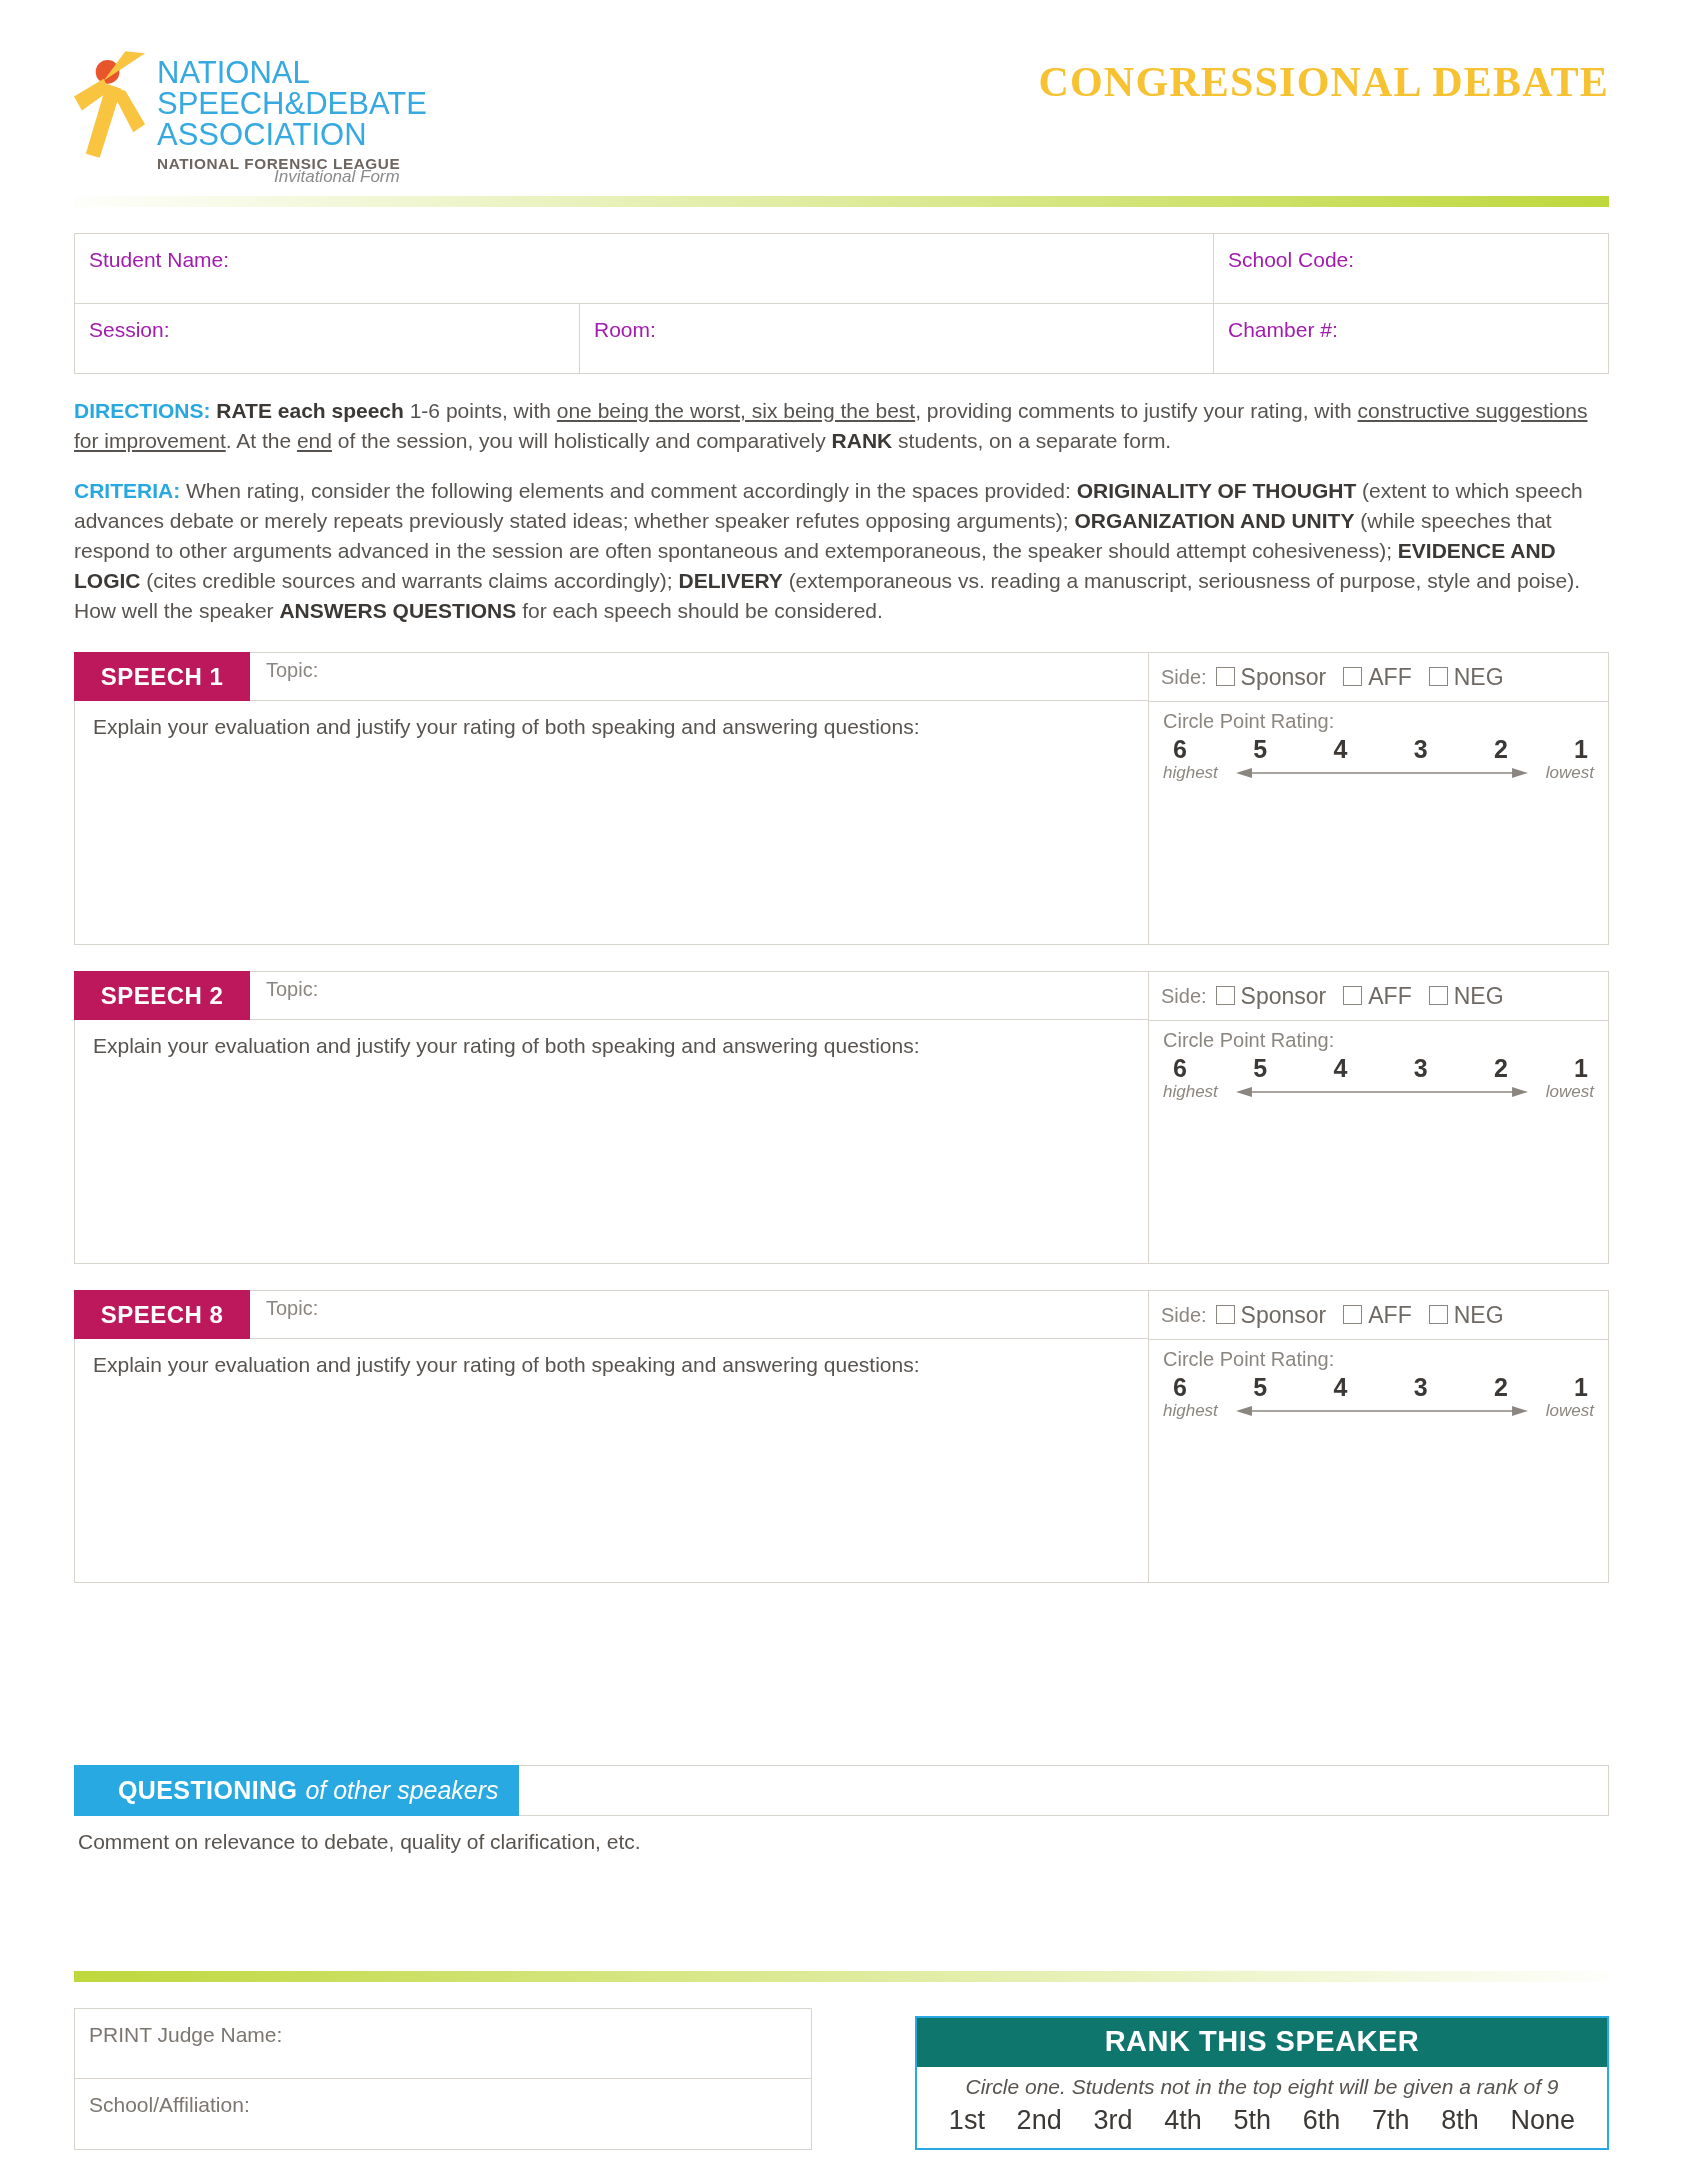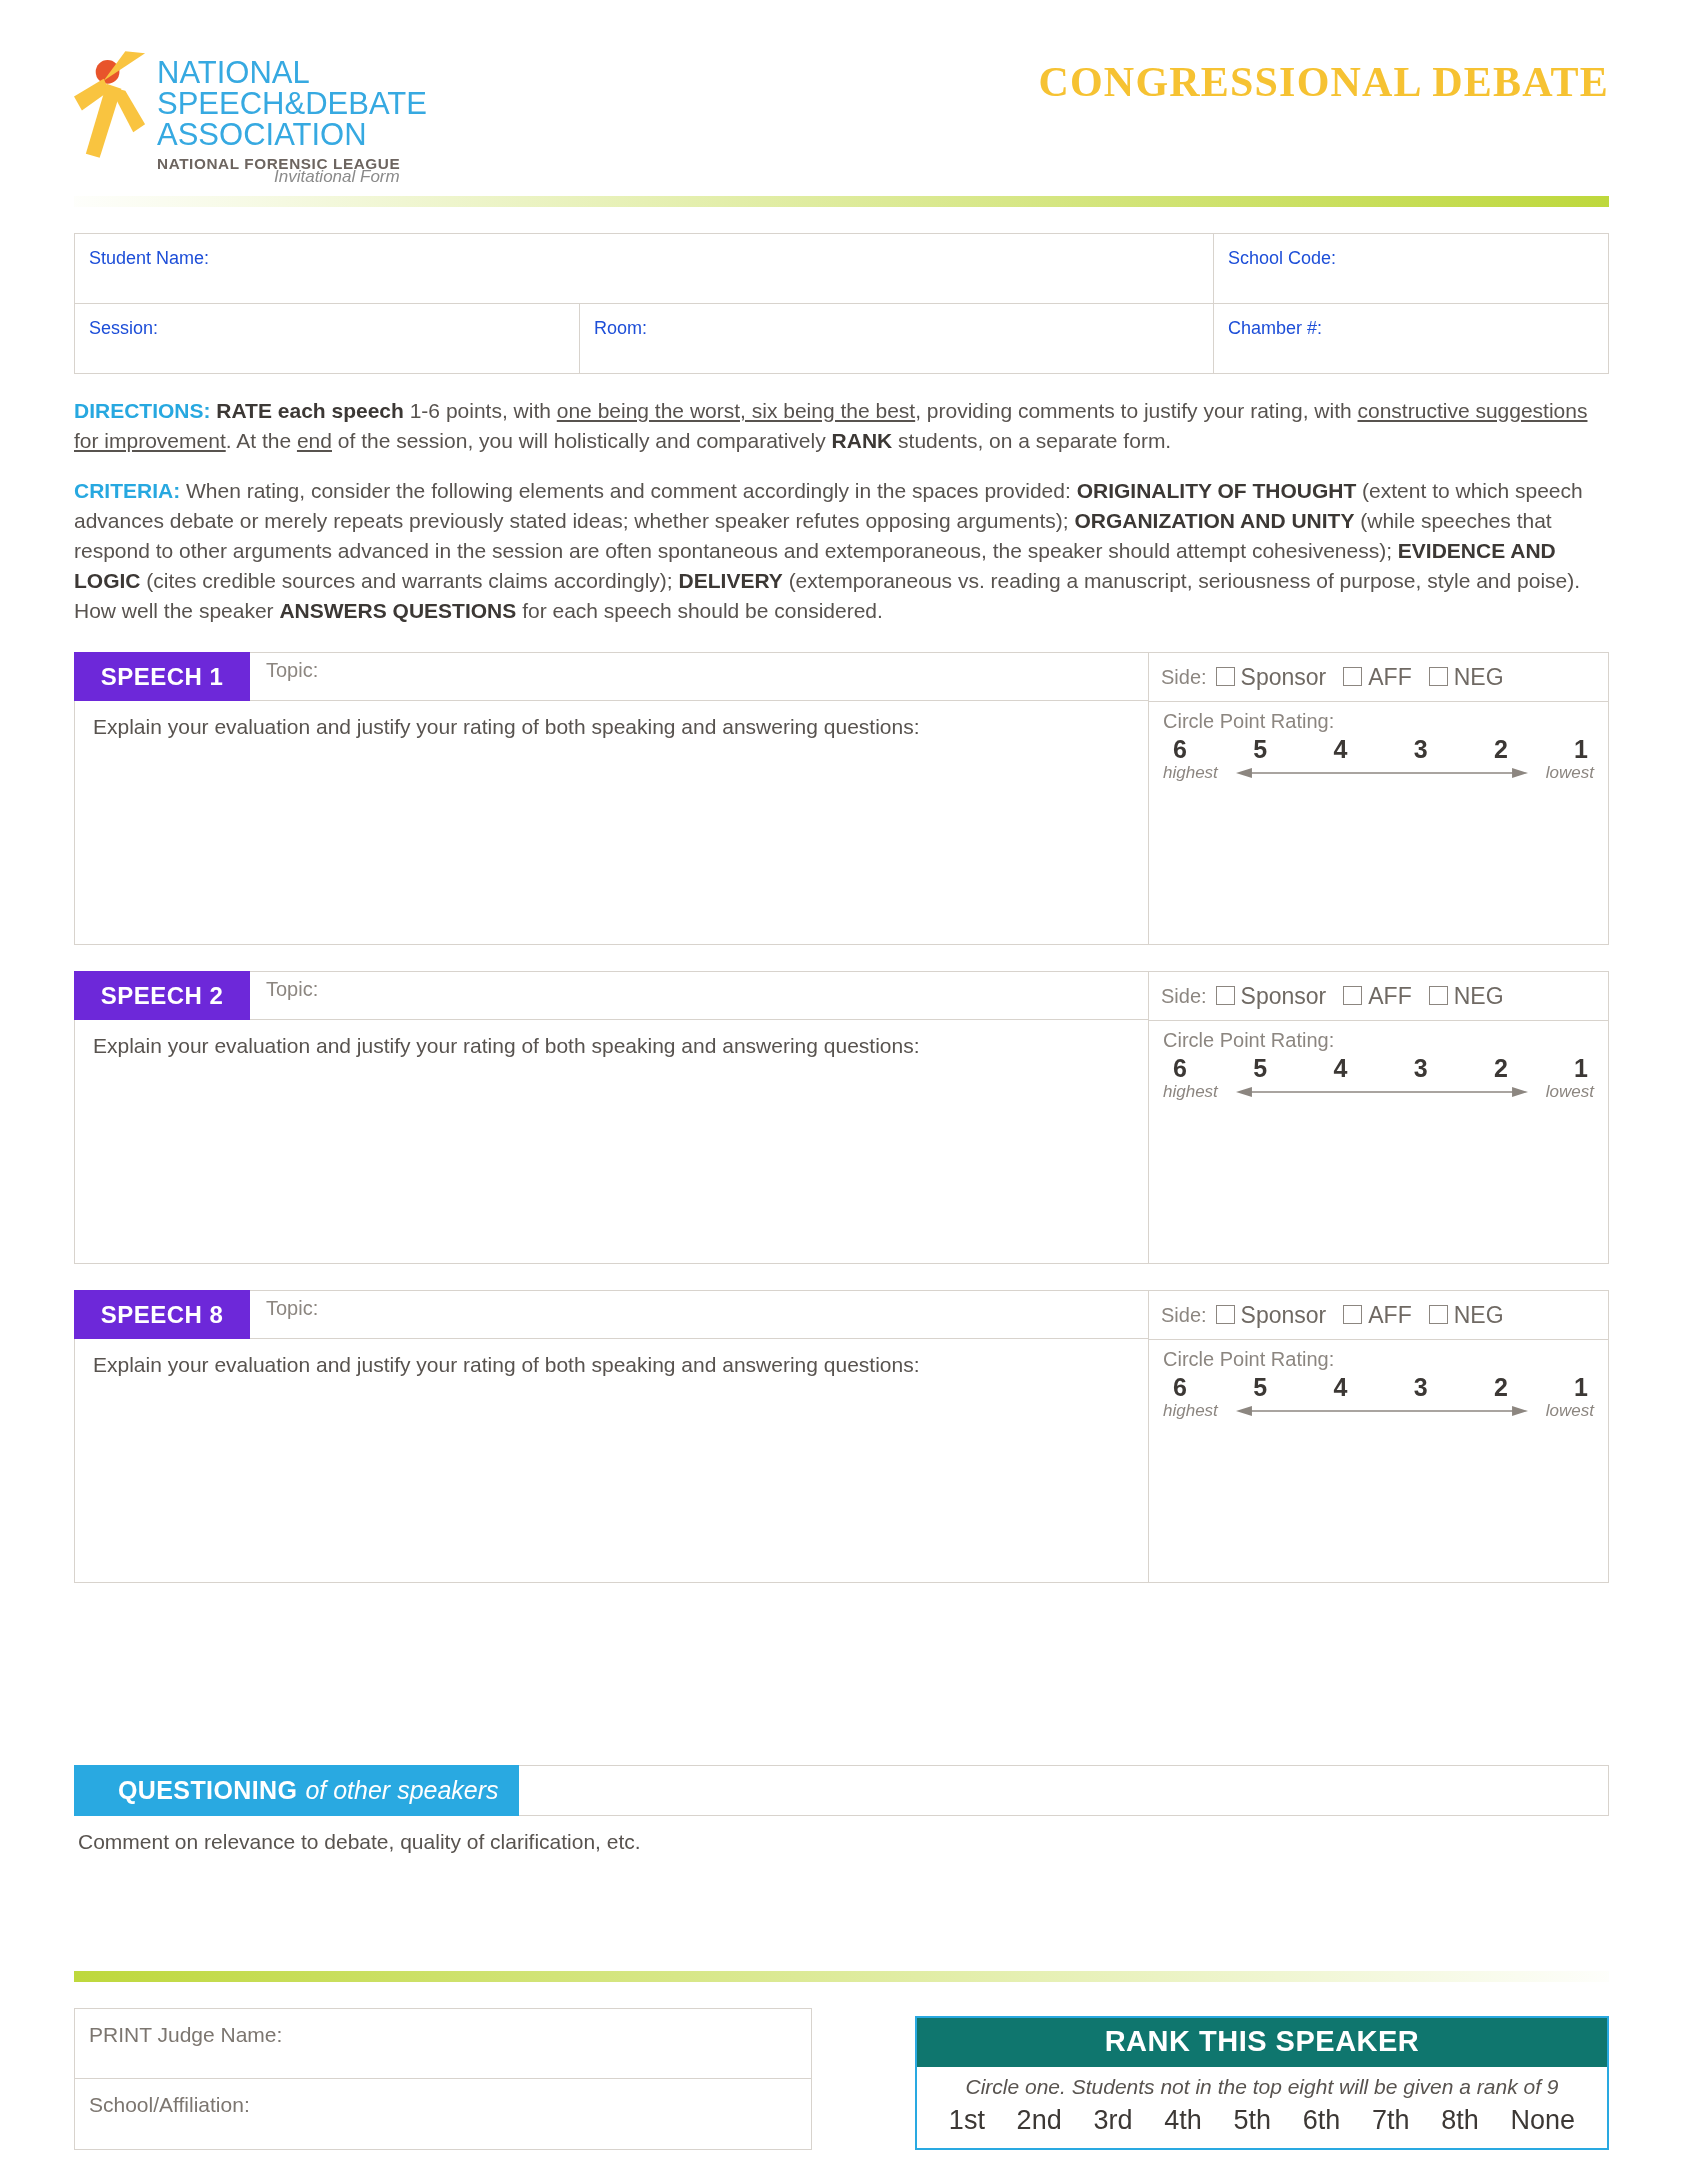--- a/index.html
+++ b/index.html
@@ -113,22 +113,22 @@
   }
   .info-row {
     display: flex;
     border-bottom: 1px solid #d8d3cd;
   }
   .info-row:last-child { border-bottom: none; }
   .info-cell {
     padding: 14px 0 14px 14px;
     height: 69px;
     box-sizing: border-box;
-    font-size: 18px;
-    color: #1d4ed8;
+    font-size: 21px;
+    color: #a21caf;
     border-right: 1px solid #d8d3cd;
   }
   .info-cell:last-child { border-right: none; }
   .c-student { width: 1139px; }
   .c-school  { flex: 1; }
   .c-session { width: 505px; }
   .c-room    { width: 634px; }
   .c-chamber { flex: 1; }
 
   
@@ -162,21 +162,21 @@
   }
   .topic-row {
     display: flex;
     align-items: stretch;
     height: 49px;
     border: 1px solid #d8d3cd;
     border-right: none;
     box-sizing: border-box;
   }
   .speech-tag {
-    background: #6d28d9;
+    background: #be185d;
     color: #ffffff;
     font-weight: bold;
     font-size: 24px;
     letter-spacing: 0.5px;
     display: flex;
     align-items: center;
     justify-content: center;
     width: 176px;
     flex: none;
     margin: -1px 0 -1px -1px;

